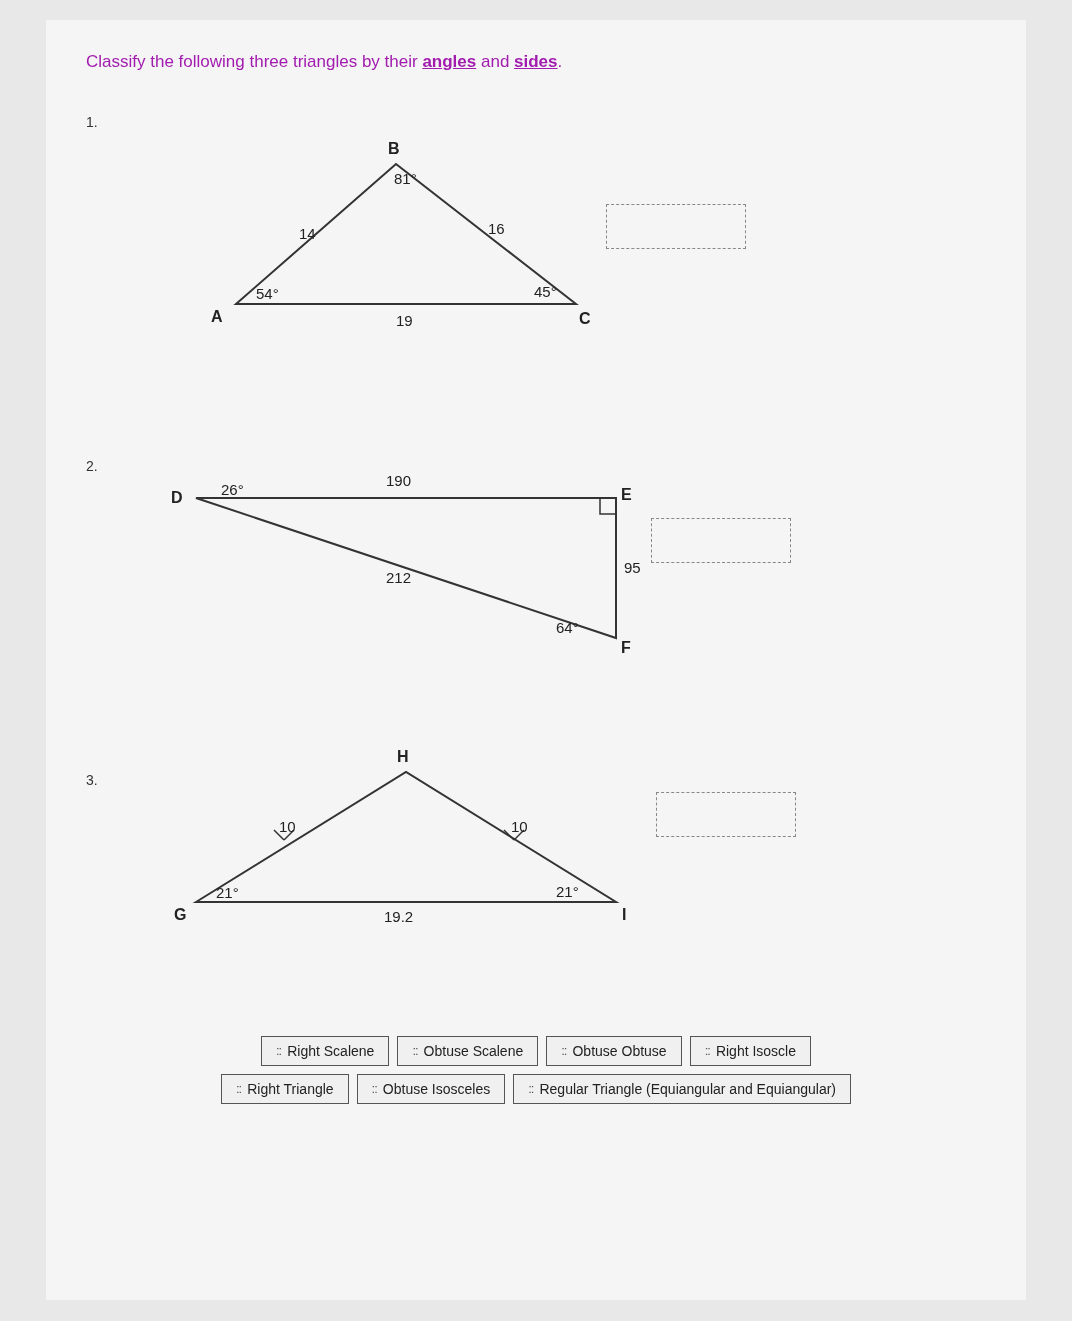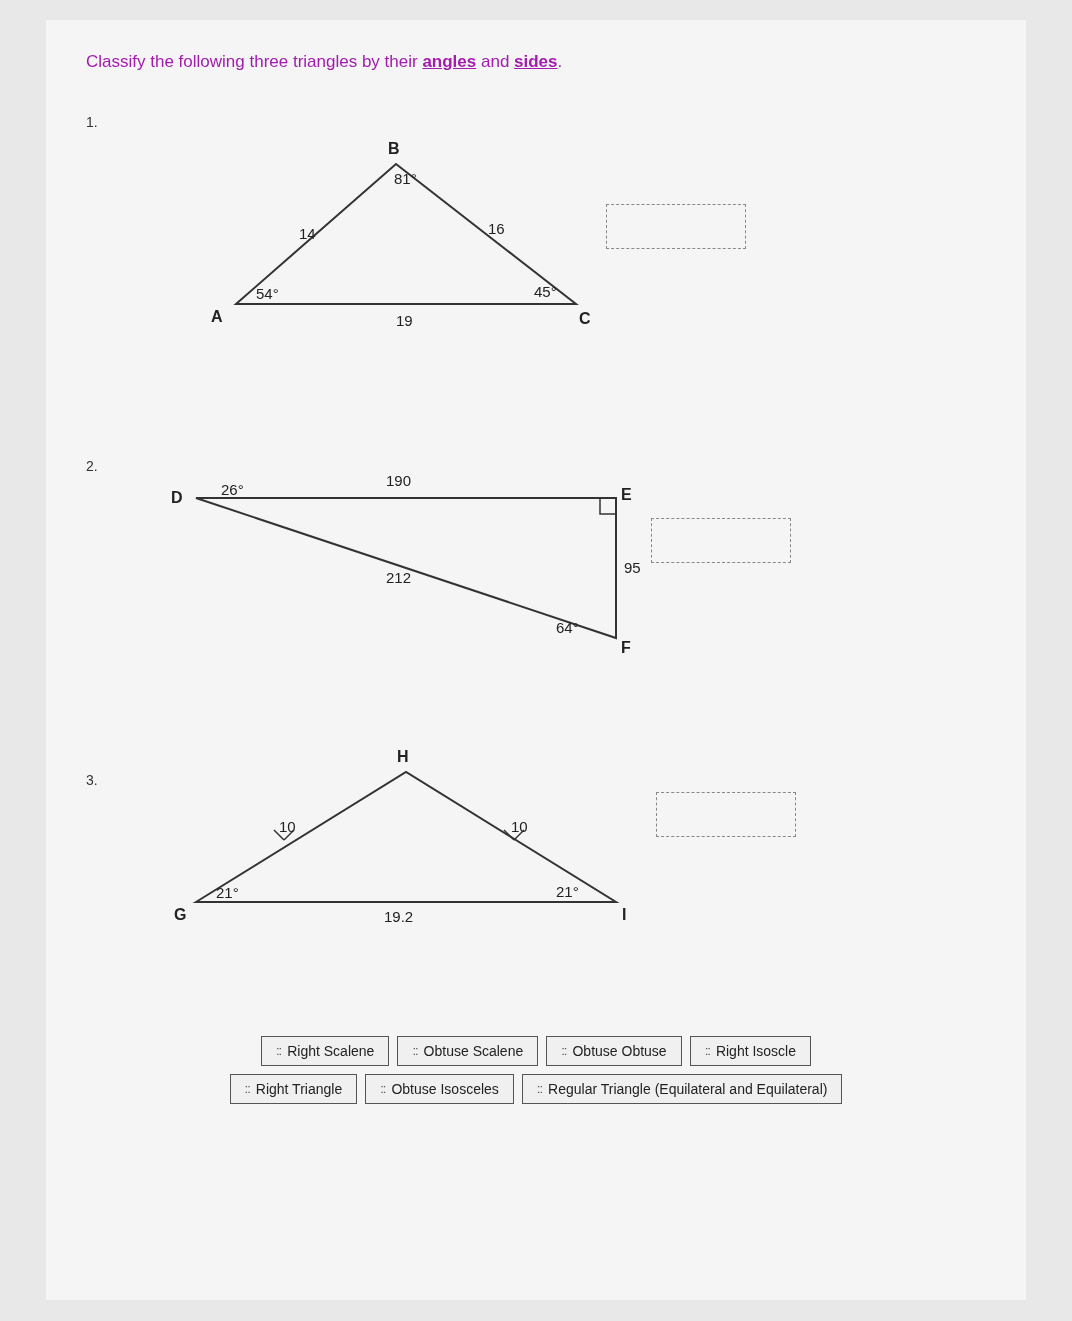--- a/index.html
+++ b/index.html
@@ -210,18 +210,18 @@
       <div class="answer-tile">
         <span class="drag-dots">::</span>
         <span>Right Triangle</span>
       </div>
       <div class="answer-tile">
         <span class="drag-dots">::</span>
         <span>Obtuse Isosceles</span>
       </div>
       <div class="answer-tile">
         <span class="drag-dots">::</span>
-        <span>Regular Triangle (Equilateral and Equilateral)</span>
+        <span>Regular Triangle (Equiangular and Equiangular)</span>
       </div>
     </div>
   </div>
 
 </div>
 
 </body></html>

